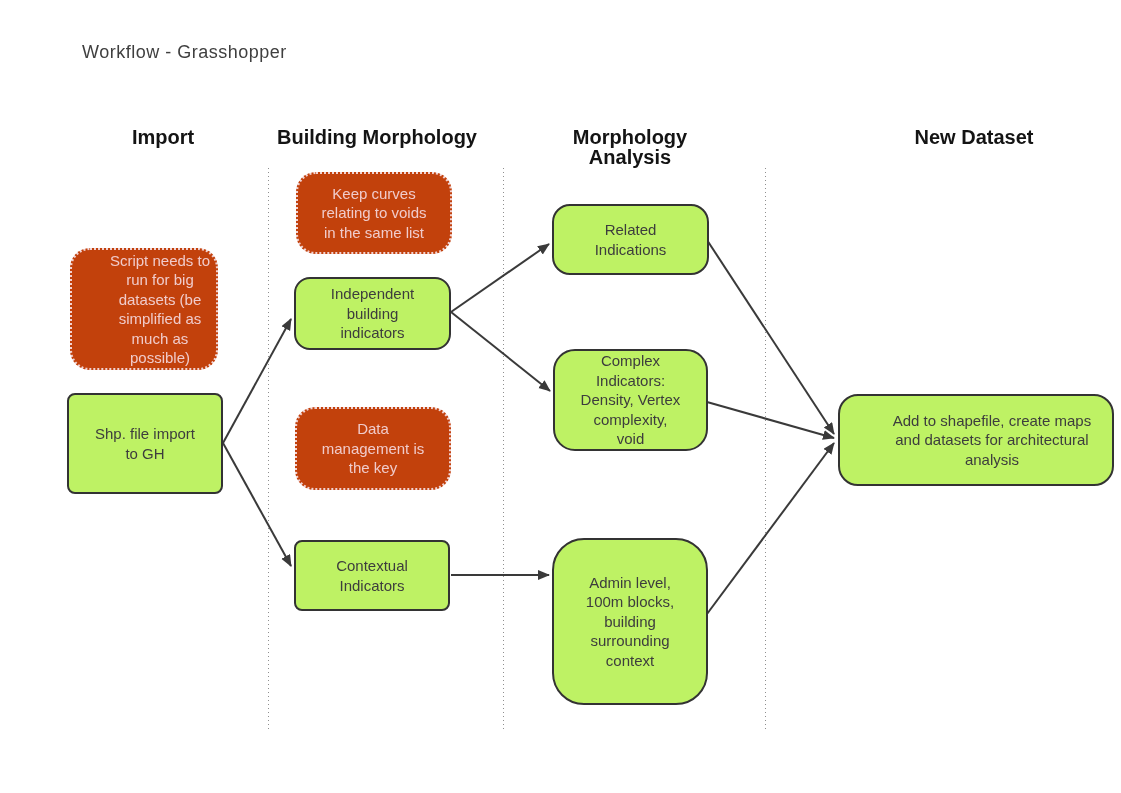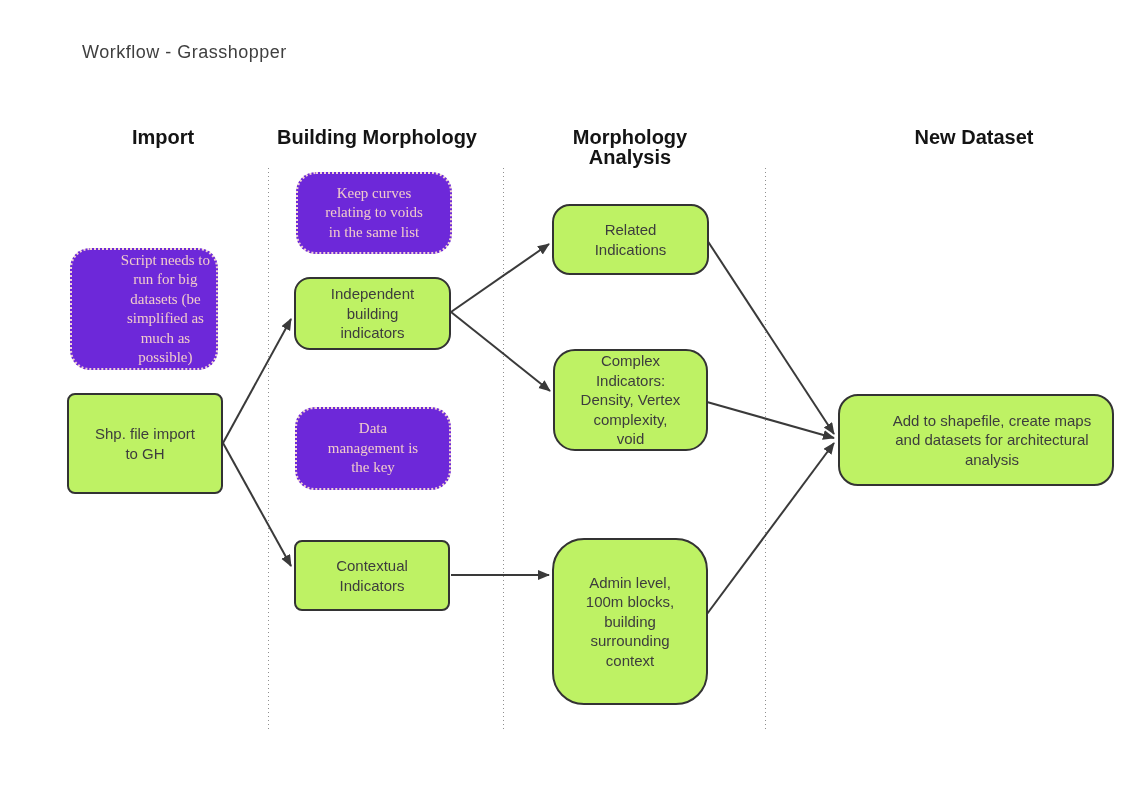--- a/index.html
+++ b/index.html
@@ -58,25 +58,24 @@
     font-size: 15px;
     line-height: 1.3;
   }
   .node {
     background: #bef264;
     border: 2px solid #333333;
     color: #3d3d3d;
     padding: 4px 8px;
   }
   .note {
-    background: #6d28d9;
+    background: #c2410c;
     border: 2px dotted #f2d3d3;
     color: #f0cbcb;
     padding: 4px 6px;
-    font-family: Liberation Serif, serif;
   }
   
   #hdr-import   { left: 83px;  width: 100px; }
   #hdr-morph    { left: 247px; width: 200px; }
   #hdr-analysis { left: 500px; width: 200px; }
   #hdr-dataset  { left: 844px; width: 200px; }
 
   #sep-1 { left: 238px; }
   #sep-2 { left: 473px; }
   #sep-3 { left: 735px; }

